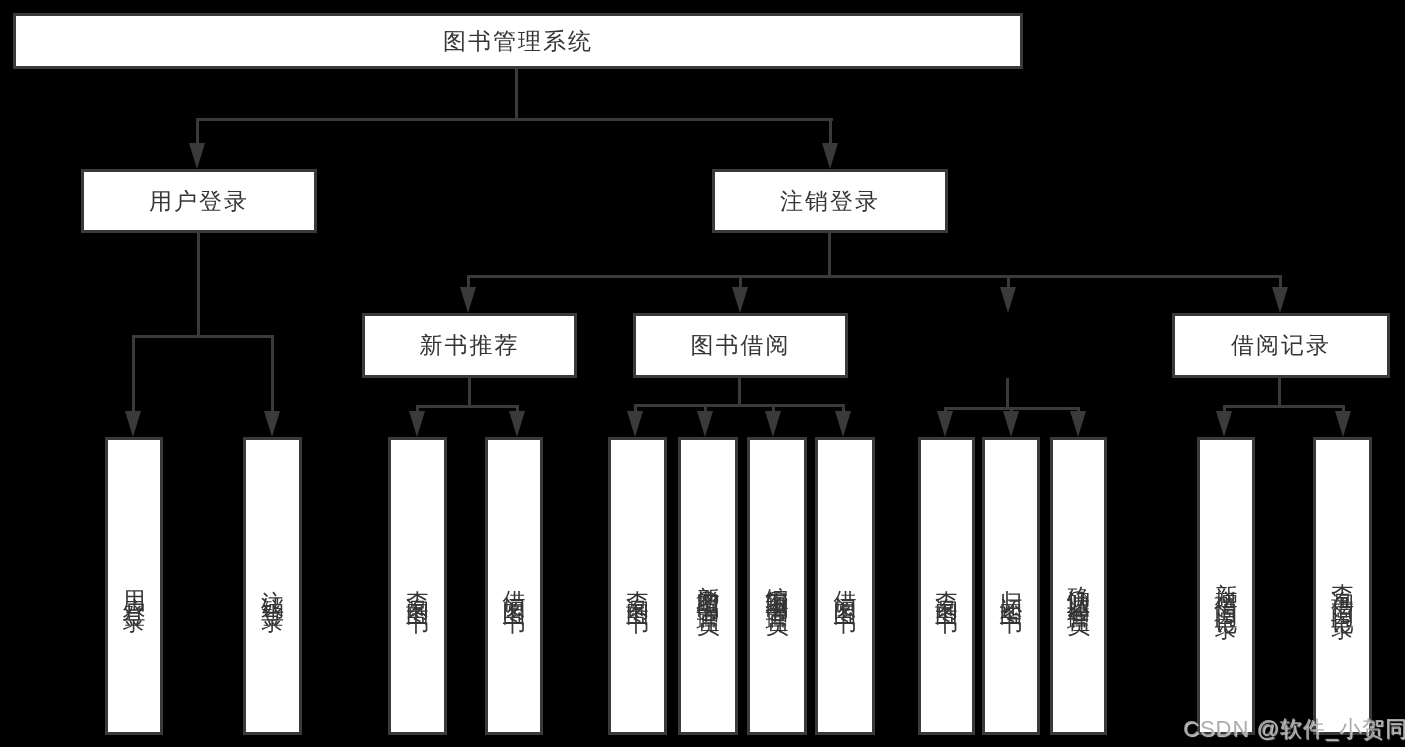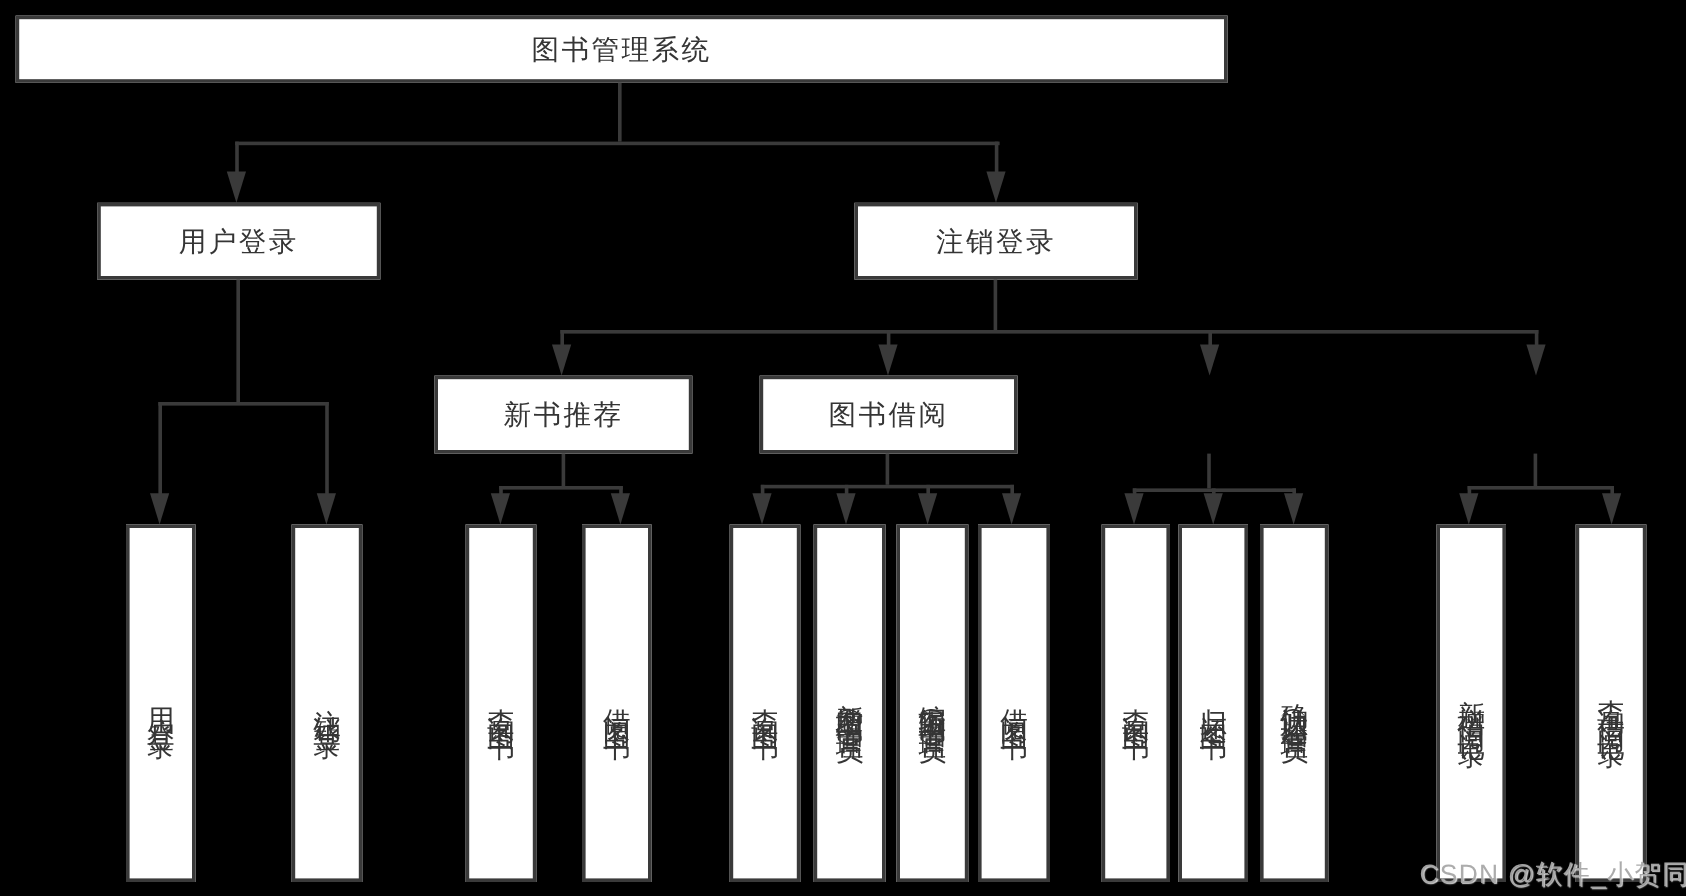--- a/index.html
+++ b/index.html
@@ -90,20 +90,23 @@
   <div class="ah" style="left:1000px;top:287px;"></div>
   <div class="vl" style="left:1279px;top:275px;height:14px;"></div>
   <div class="ah" style="left:1272px;top:287px;"></div>
 
   <div class="box" style="left:633px;top:313px;width:215px;height:65px;">
     <span>图书借阅</span>
   </div>
   <div class="box" style="left:362px;top:313px;width:215px;height:65px;">
     <span>新书推荐</span>
   </div>
+  <div class="box" style="left:1172px;top:313px;width:218px;height:65px;">
+    <span>借阅记录</span>
+  </div>
 
   <div class="vl" style="left:468px;top:378px;height:27px;"></div>
   <div class="hl" style="left:416px;top:405px;width:103px;"></div>
   <div class="vl" style="left:416px;top:405px;height:8px;"></div>
   <div class="ah" style="left:409px;top:411px;"></div>
   <div class="vl" style="left:516px;top:405px;height:8px;"></div>
   <div class="ah" style="left:509px;top:411px;"></div>
 
   <div class="vl" style="left:738px;top:378px;height:26px;"></div>
   <div class="hl" style="left:634px;top:404px;width:211px;"></div>

